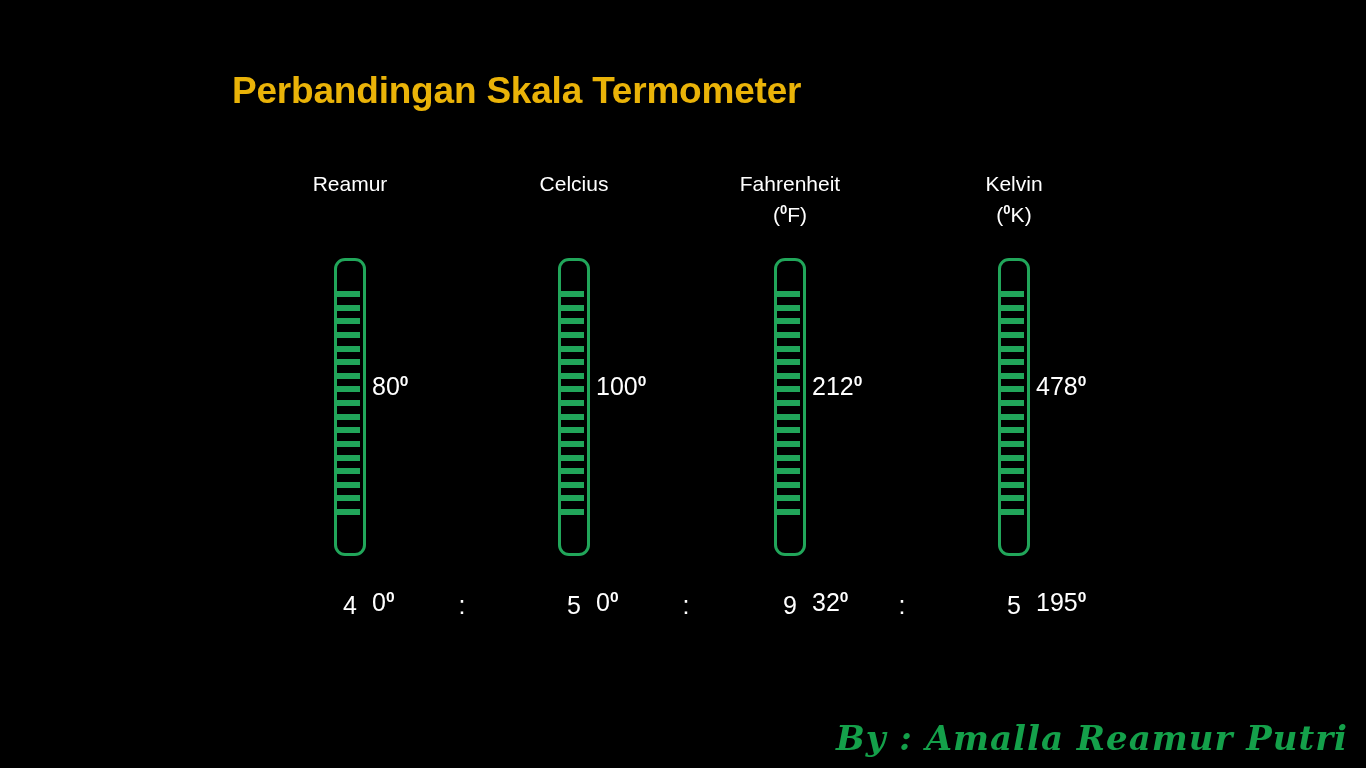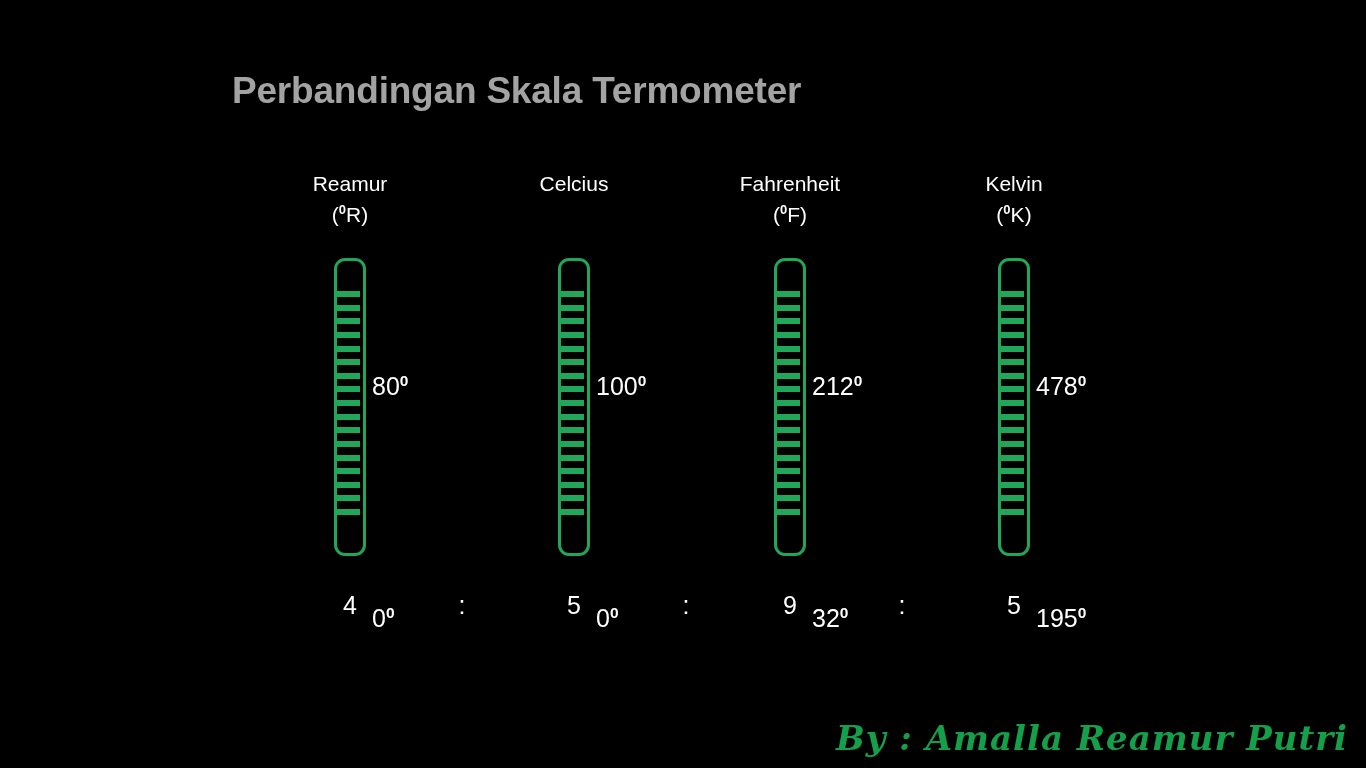--- a/index.html
+++ b/index.html
@@ -19,21 +19,21 @@
     overflow: hidden;
   }
 
   
   #slide-title {
     position: absolute;
     left: 232px;
     top: 70px;
     font-size: 37px;
     font-weight: bold;
-    color: #a3a3a3;
+    color: #eab308;
     letter-spacing: -0.2px;
     white-space: nowrap;
   }
 
   
   .scale-column {
     position: absolute;
     top: 168px;
     width: 260px;
   }
@@ -101,21 +101,21 @@
   
   .value-label {
     position: absolute;
     left: 152px;
     color: #ffffff;
     font-size: 25px;
     line-height: 25px;
     white-space: nowrap;
   }
   .value-top    { top: 116px; }
-  .value-bottom { top: 348px; }
+  .value-bottom { top: 332px; }
 
   
   #ratio-row {
     position: absolute;
     left: 220px;
     top: 588px;
     width: 924px;
     height: 36px;
   }
   .ratio-num, .ratio-colon {
@@ -154,21 +154,20 @@
 </head>
 <body>
 
 <div id="slide">
 
   <div id="slide-title">Perbandingan Skala Termometer</div>
 
   <div class="scale-column col-0">
     <div class="scale-header">
       <span>Reamur</span>
-      <span class="unit"><span>(</span><span class="sup">0</span><span>R</span><span>)</span></span>
     </div>
     <div class="thermo-wrap">
       <div class="thermo-tube"></div>
       <div class="ticks">
           <div class="tick" style="top: 0px; background: rgb(33, 166, 90);"></div>
           <div class="tick" style="top: 13.625px; background: rgb(33, 166, 90);"></div>
           <div class="tick" style="top: 27.25px; background: rgb(33, 166, 90);"></div>
           <div class="tick" style="top: 40.875px; background: rgb(33, 166, 90);"></div>
           <div class="tick" style="top: 54.5px; background: rgb(33, 166, 90);"></div>
           <div class="tick" style="top: 68.125px; background: rgb(33, 166, 90);"></div>

